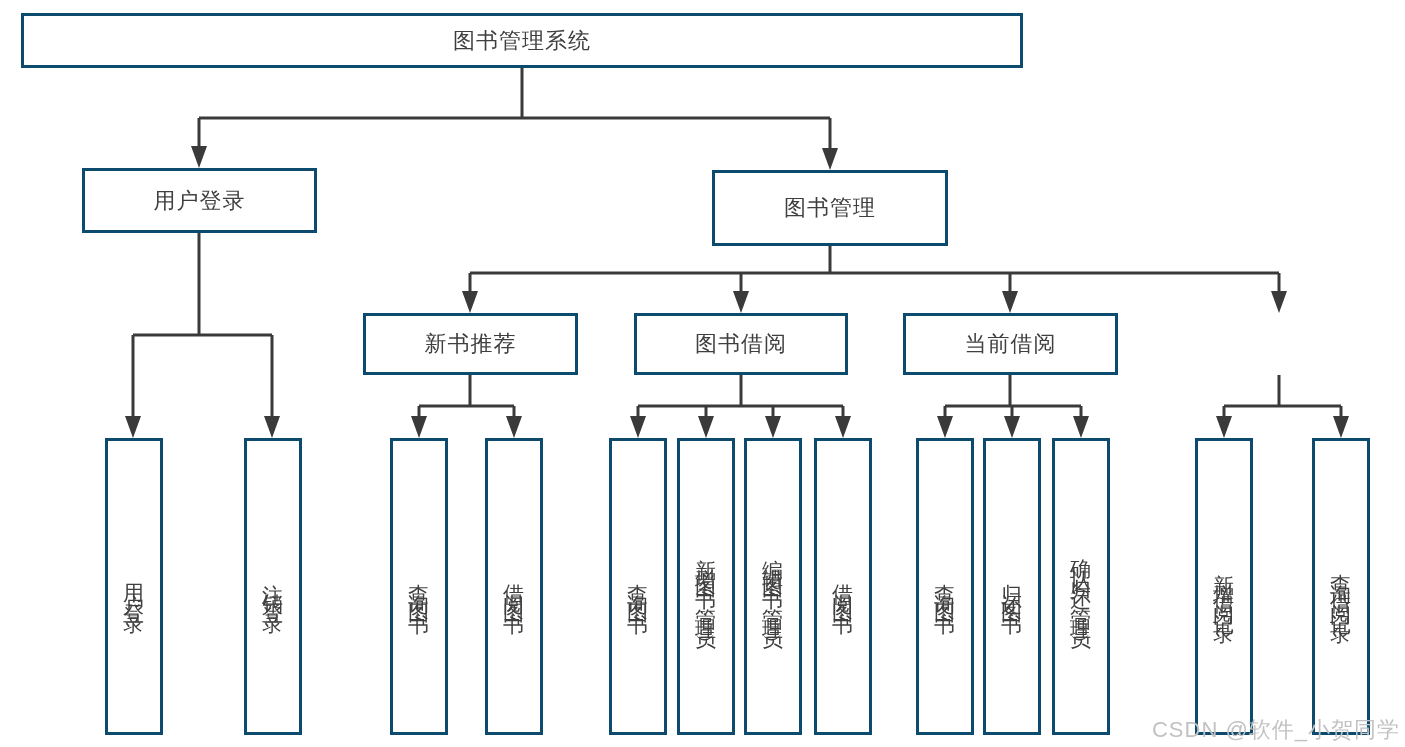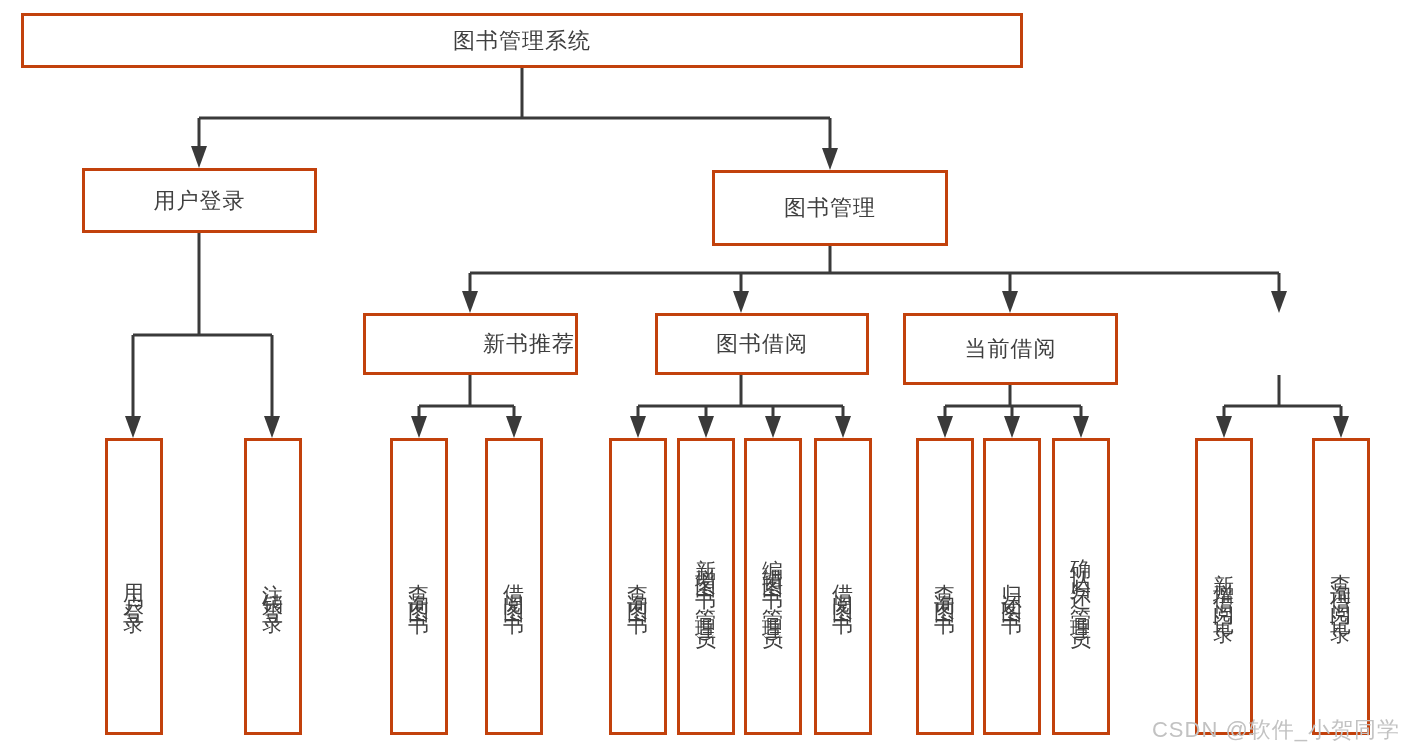--- a/index.html
+++ b/index.html
@@ -18,21 +18,21 @@
   .connectors {
     position: absolute;
     left: 0;
     top: 0;
     z-index: 1;
   }
   .node {
     position: absolute;
     box-sizing: border-box;
     background: #ffffff;
-    border: 3px solid #c2410c;
+    border: 3px solid #0c4a6e;
     color: #3f3f3f;
     display: flex;
     align-items: center;
     justify-content: center;
     z-index: 2;
   }
   .h-node { font-size: 22px; letter-spacing: 1px; white-space: nowrap; }
   .v-node { font-size: 21px; }
   .v-node .label {
     writing-mode: vertical-rl;
@@ -103,27 +103,27 @@
     <span class="label">图书管理系统</span>
   </div>
 
   <div class="node h-node" style="left:82px; top:168px; width:235px; height:65px;">
     <span class="label">用户登录</span>
   </div>
   <div class="node h-node" style="left:712px; top:170px; width:236px; height:76px;">
     <span class="label">图书管理</span>
   </div>
 
-  <div class="node h-node" style="left:363px; top:313px; width:215px; height:62px;justify-content:flex-end;">
+  <div class="node h-node" style="left:363px; top:313px; width:215px; height:62px;">
     <span class="label">新书推荐</span>
   </div>
-  <div class="node h-node" style="left:634px; top:313px; width:214px; height:62px;margin-left:21px;">
+  <div class="node h-node" style="left:634px; top:313px; width:214px; height:62px;">
     <span class="label">图书借阅</span>
   </div>
-  <div class="node h-node" style="left:903px; top:313px; width:215px; height:72px;align-items:center;">
+  <div class="node h-node" style="left:903px; top:313px; width:215px; height:62px;align-items:center;">
     <span class="label">当前借阅</span>
   </div>
 
   <div class="node v-node" style="left:105px; top:438px; width:58px; height:297px;">
     <span class="label">用户登录</span>
   </div>
   <div class="node v-node" style="left:244px; top:438px; width:58px; height:297px;">
     <span class="label">注销登录</span>
   </div>
 

